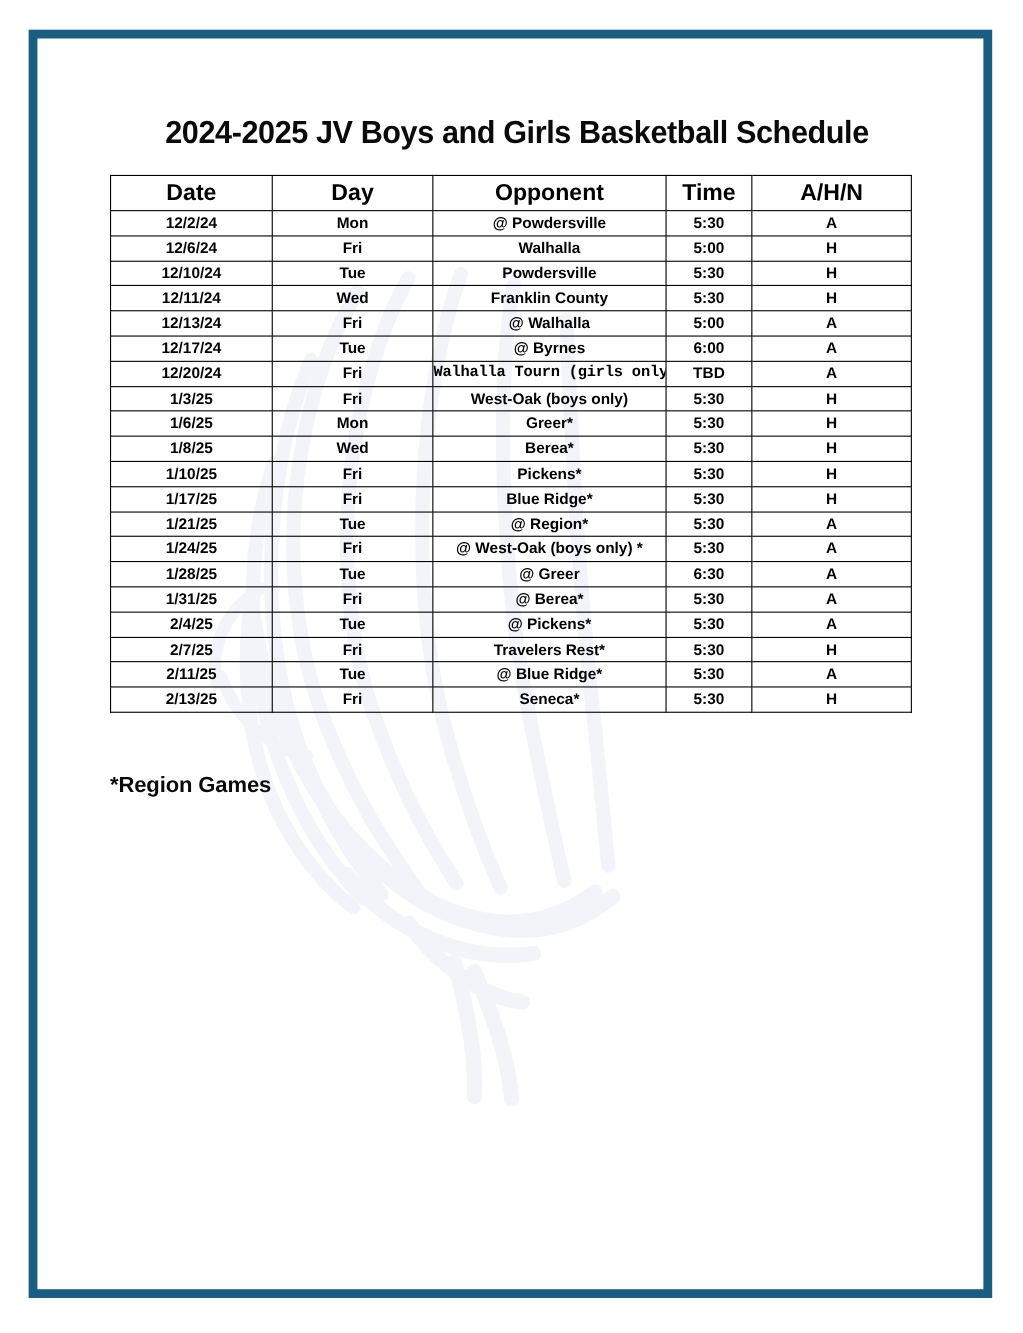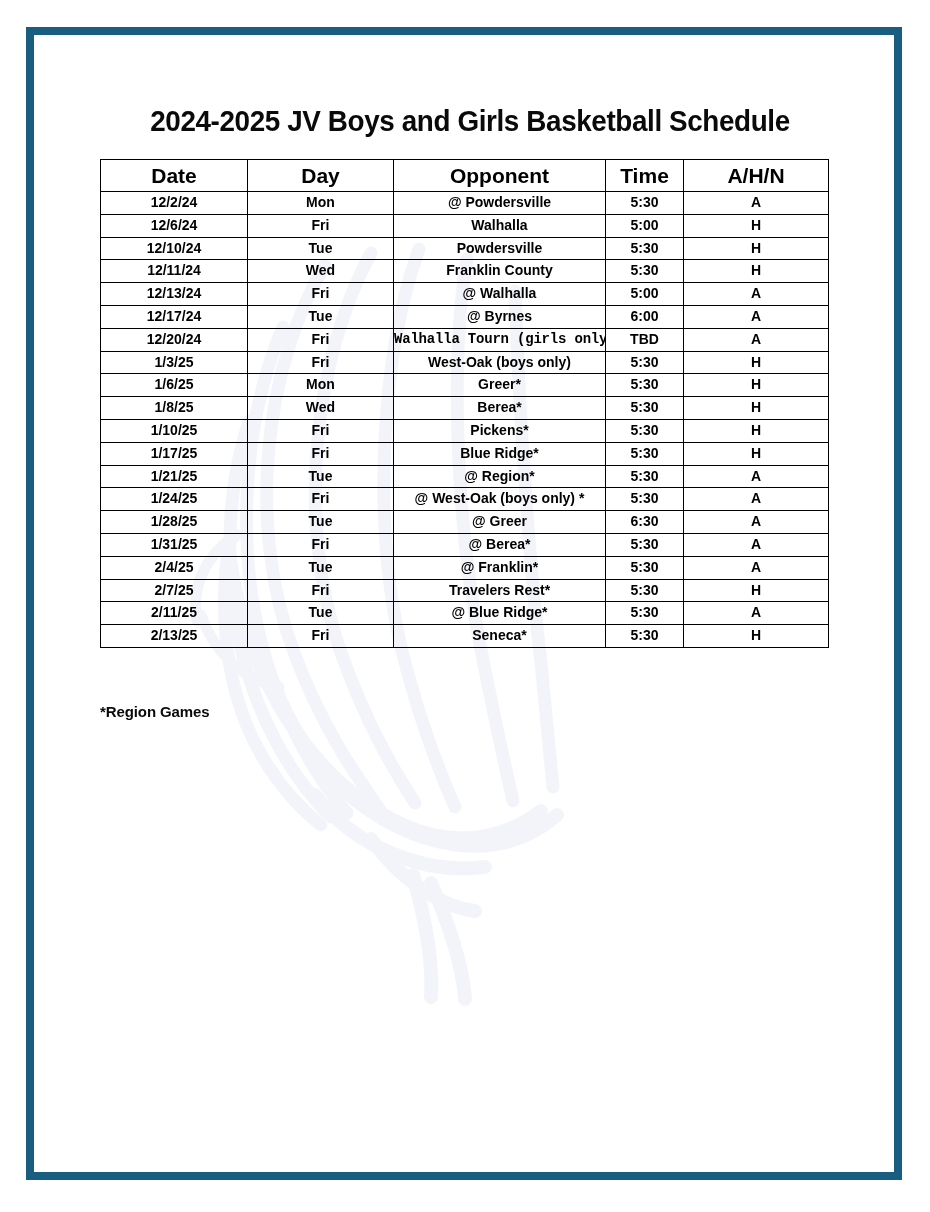--- a/index.html
+++ b/index.html
@@ -114,21 +114,21 @@
   col.c-date { width: 147px; }
   col.c-day  { width: 146px; }
   col.c-opp  { width: 212px; }
   col.c-time { width: 78px; }
   col.c-ahn  { width: 145px; }
 
   #footnote {
     position: absolute;
     left: 100px;
     top: 703px;
-    font-size: 15px;
+    font-size: 20px;
     font-weight: bold;
     color: #0a0a0a;
     letter-spacing: -0.1px;
   }
 </style>
 </head>
 <body>
 
 <div id="page">
 
@@ -291,21 +291,21 @@
           <tr>
             <td>1/31/25</td>
             <td>Fri</td>
             <td>@ Berea*</td>
             <td>5:30</td>
             <td>A</td>
           </tr>
           <tr>
             <td>2/4/25</td>
             <td>Tue</td>
-            <td>@ Franklin*</td>
+            <td>@ Pickens*</td>
             <td>5:30</td>
             <td>A</td>
           </tr>
           <tr>
             <td>2/7/25</td>
             <td>Fri</td>
             <td>Travelers Rest*</td>
             <td>5:30</td>
             <td>H</td>
           </tr>

